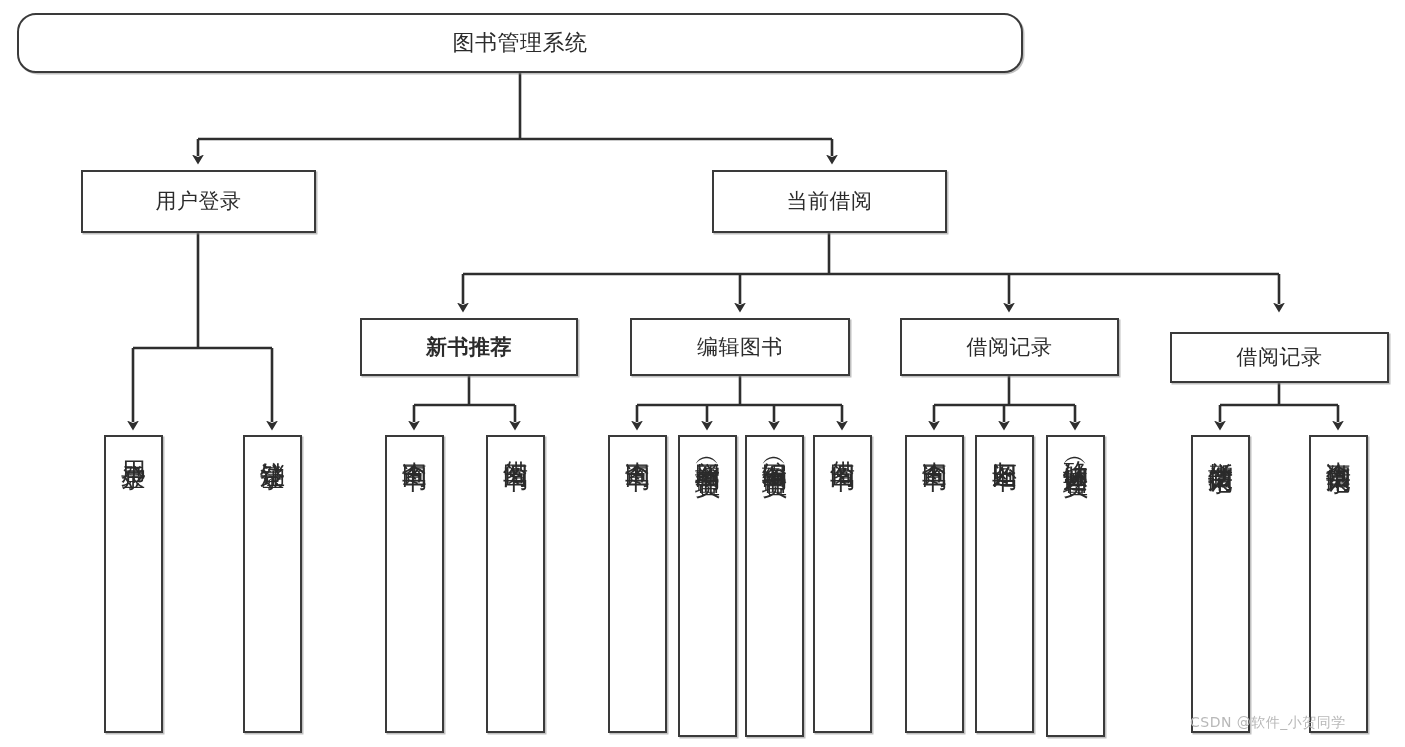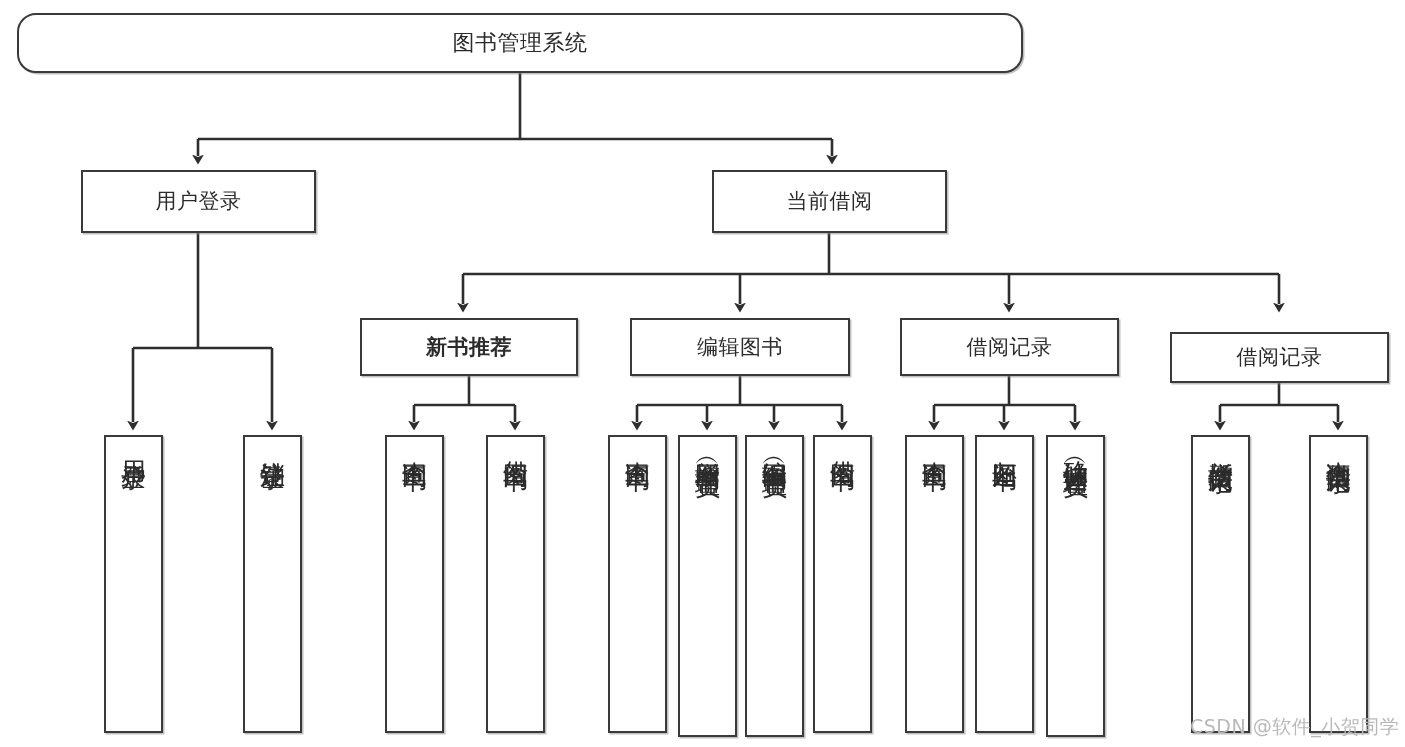--- a/index.html
+++ b/index.html
@@ -62,21 +62,21 @@
     text-orientation: upright;
     font-size: 25px;
     line-height: 1.0;
     letter-spacing: 2px;
     white-space: nowrap;
     -webkit-text-orientation: upright;
   }
   .watermark {
     position: absolute;
     color: #b8b8b8;
-    font-size: 19px;
+    font-size: 14px;
     white-space: nowrap;
     letter-spacing: 0.5px;
     user-select: none;
   }
 </style>
 </head>
 <body>
 
 <div id="canvas">
 

